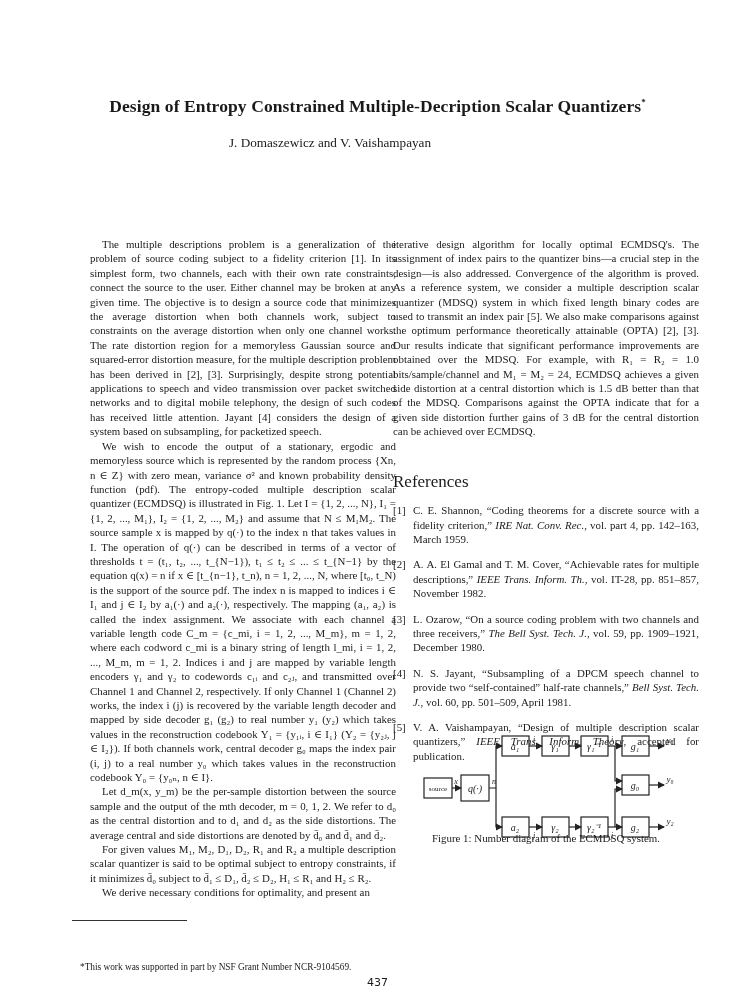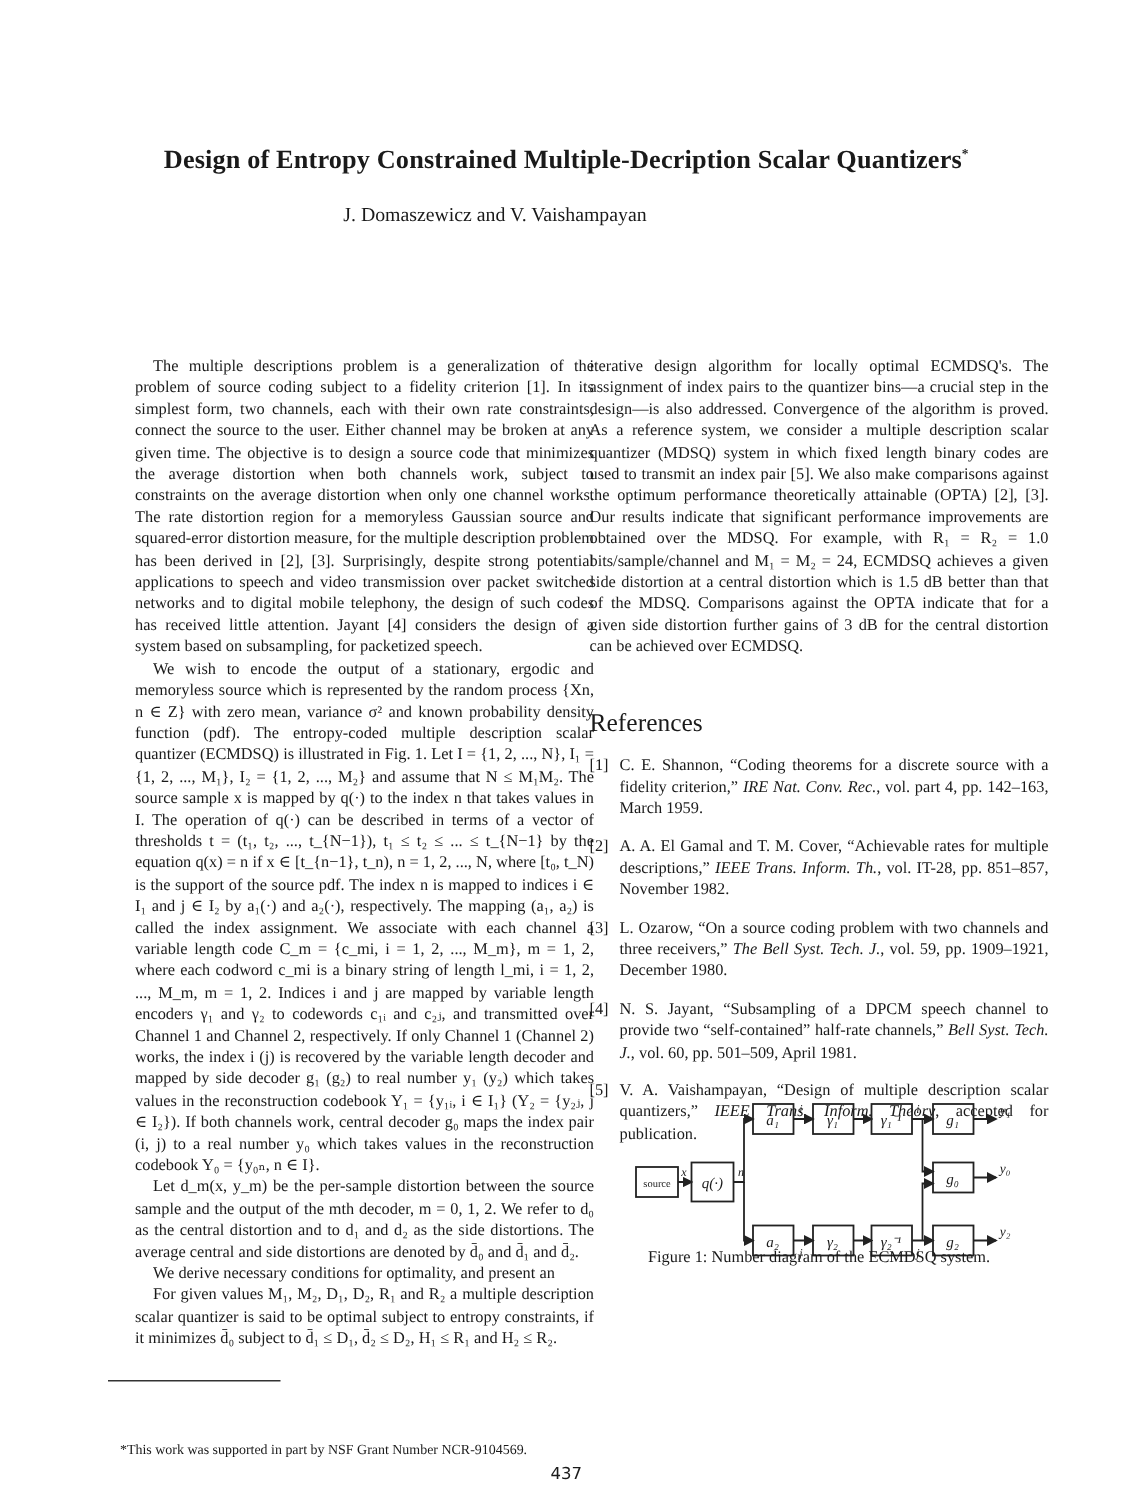--- a/index.html
+++ b/index.html
@@ -37,22 +37,22 @@
 <div class="title"><span>Design of Entropy Constrained Multiple-Decription Scalar Quantizers</span><sup>*</sup></div>
 
 <div class="authors">
   <div>J. Domaszewicz and V. Vaishampayan</div>
 </div>
 
 <div class="col col-left">
   <p>The multiple descriptions problem is a generalization of the problem of source coding subject to a fidelity criterion [1]. In its simplest form, two channels, each with their own rate constraints, connect the source to the user. Either channel may be broken at any given time. The objective is to design a source code that minimizes the average distortion when both channels work, subject to constraints on the average distortion when only one channel works. The rate distortion region for a memoryless Gaussian source and squared-error distortion measure, for the multiple description problem has been derived in [2], [3]. Surprisingly, despite strong potential applications to speech and video transmission over packet switched networks and to digital mobile telephony, the design of such codes has received little attention. Jayant [4] considers the design of a system based on subsampling, for packetized speech.</p>
   <p>We wish to encode the output of a stationary, ergodic and memoryless source which is represented by the random process {Xn, n ∈ Z} with zero mean, variance σ² and known probability density function (pdf). The entropy-coded multiple description scalar quantizer (ECMDSQ) is illustrated in Fig. 1. Let I = {1, 2, ..., N}, I₁ = {1, 2, ..., M₁}, I₂ = {1, 2, ..., M₂} and assume that N ≤ M₁M₂. The source sample x is mapped by q(·) to the index n that takes values in I. The operation of q(·) can be described in terms of a vector of thresholds t = (t₁, t₂, ..., t_{N−1}), t₁ ≤ t₂ ≤ ... ≤ t_{N−1} by the equation q(x) = n if x ∈ [t_{n−1}, t_n), n = 1, 2, ..., N, where [t₀, t_N) is the support of the source pdf. The index n is mapped to indices i ∈ I₁ and j ∈ I₂ by a₁(·) and a₂(·), respectively. The mapping (a₁, a₂) is called the index assignment. We associate with each channel a variable length code C_m = {c_mi, i = 1, 2, ..., M_m}, m = 1, 2, where each codword c_mi is a binary string of length l_mi, i = 1, 2, ..., M_m, m = 1, 2. Indices i and j are mapped by variable length encoders γ₁ and γ₂ to codewords c₁ᵢ and c₂ⱼ, and transmitted over Channel 1 and Channel 2, respectively. If only Channel 1 (Channel 2) works, the index i (j) is recovered by the variable length decoder and mapped by side decoder g₁ (g₂) to real number y₁ (y₂) which takes values in the reconstruction codebook Y₁ = {y₁ᵢ, i ∈ I₁} (Y₂ = {y₂ⱼ, j ∈ I₂}). If both channels work, central decoder g₀ maps the index pair (i, j) to a real number y₀ which takes values in the reconstruction codebook Y₀ = {y₀ₙ, n ∈ I}.</p>
   <p>Let d_m(x, y_m) be the per-sample distortion between the source sample and the output of the mth decoder, m = 0, 1, 2. We refer to d₀ as the central distortion and to d₁ and d₂ as the side distortions. The average central and side distortions are denoted by d̄₀ and d̄₁ and d̄₂.</p>
+  <p>For given values M₁, M₂, D₁, D₂, R₁ and R₂ a multiple description scalar quantizer is said to be optimal subject to entropy constraints, if it minimizes d̄₀ subject to d̄₁ ≤ D₁, d̄₂ ≤ D₂, H₁ ≤ R₁ and H₂ ≤ R₂.</p>
   <p>We derive necessary conditions for optimality, and present an</p>
-  <p>For given values M₁, M₂, D₁, D₂, R₁ and R₂ a multiple description scalar quantizer is said to be optimal subject to entropy constraints, if it minimizes d̄₀ subject to d̄₁ ≤ D₁, d̄₂ ≤ D₂, H₁ ≤ R₁ and H₂ ≤ R₂.</p>
 </div>
 
 <div class="col col-right">
   <p class="noindent">iterative design algorithm for locally optimal ECMDSQ's. The assignment of index pairs to the quantizer bins—a crucial step in the design—is also addressed. Convergence of the algorithm is proved. As a reference system, we consider a multiple description scalar quantizer (MDSQ) system in which fixed length binary codes are used to transmit an index pair [5]. We also make comparisons against the optimum performance theoretically attainable (OPTA) [2], [3]. Our results indicate that significant performance improvements are obtained over the MDSQ. For example, with R₁ = R₂ = 1.0 bits/sample/channel and M₁ = M₂ = 24, ECMDSQ achieves a given side distortion at a central distortion which is 1.5 dB better than that of the MDSQ. Comparisons against the OPTA indicate that for a given side distortion further gains of 3 dB for the central distortion can be achieved over ECMDSQ.</p>
   <div class="refs-heading">References</div>
   <div>
     <div class="ref">
       <span class="ref-num">[1]</span>
       <span class="ref-body"><span>C. E. Shannon, “Coding theorems for a discrete source with a fidelity criterion,” </span><i>IRE Nat. Conv. Rec.</i><span>, vol. part 4, pp. 142–163, March 1959.</span></span>
     </div>

